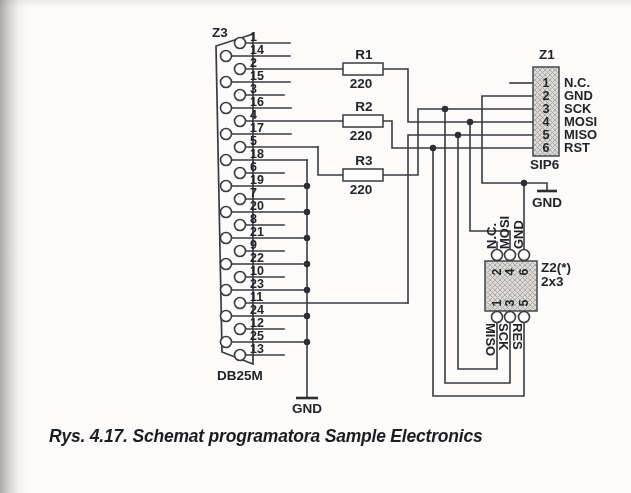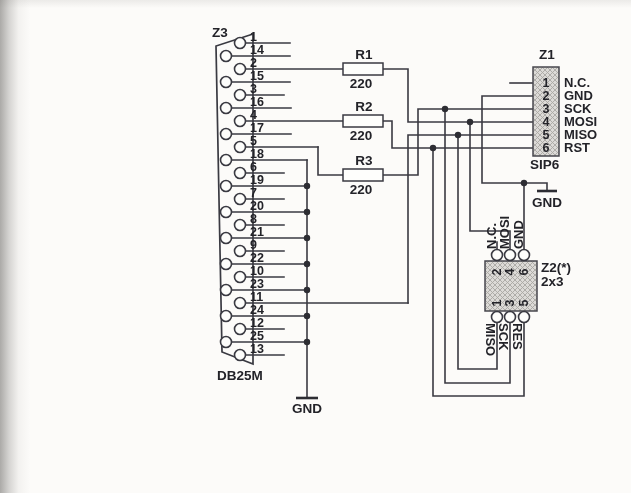--- a/index.html
+++ b/index.html
@@ -234,16 +234,17 @@
       <text class="des" x="217" y="380">DB25M</text>
       <text class="des" x="539" y="59">Z1</text>
       <text class="des" x="530" y="169">SIP6</text>
       <text class="des" x="541" y="272">Z2(*)</text>
       <text class="des" x="541" y="286">2x3</text>
       <text class="lbl" x="307" y="413" text-anchor="middle">GND</text>
       <text class="lbl" x="547" y="207" text-anchor="middle">GND</text>
     </g>
   </svg>
 
+  <div id="figure-caption">Rys. 4.17. Schemat programatora Sample Electronics</div>
 
   <div id="scan-shadow-top"></div>
   <div id="scan-shadow-left"></div>
 </div>
 
 </body></html>

